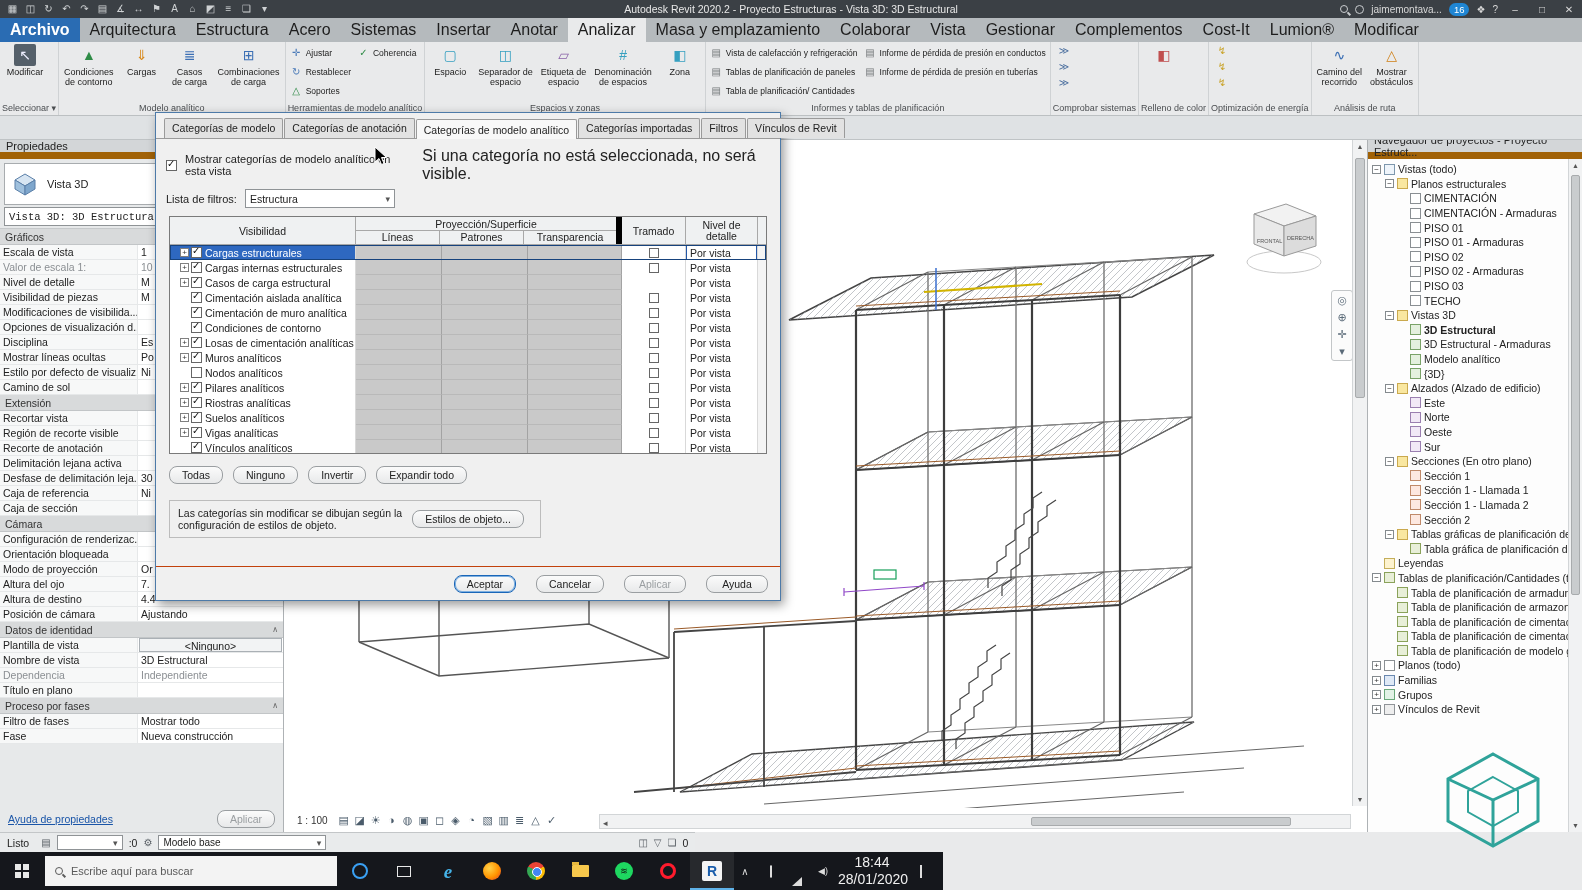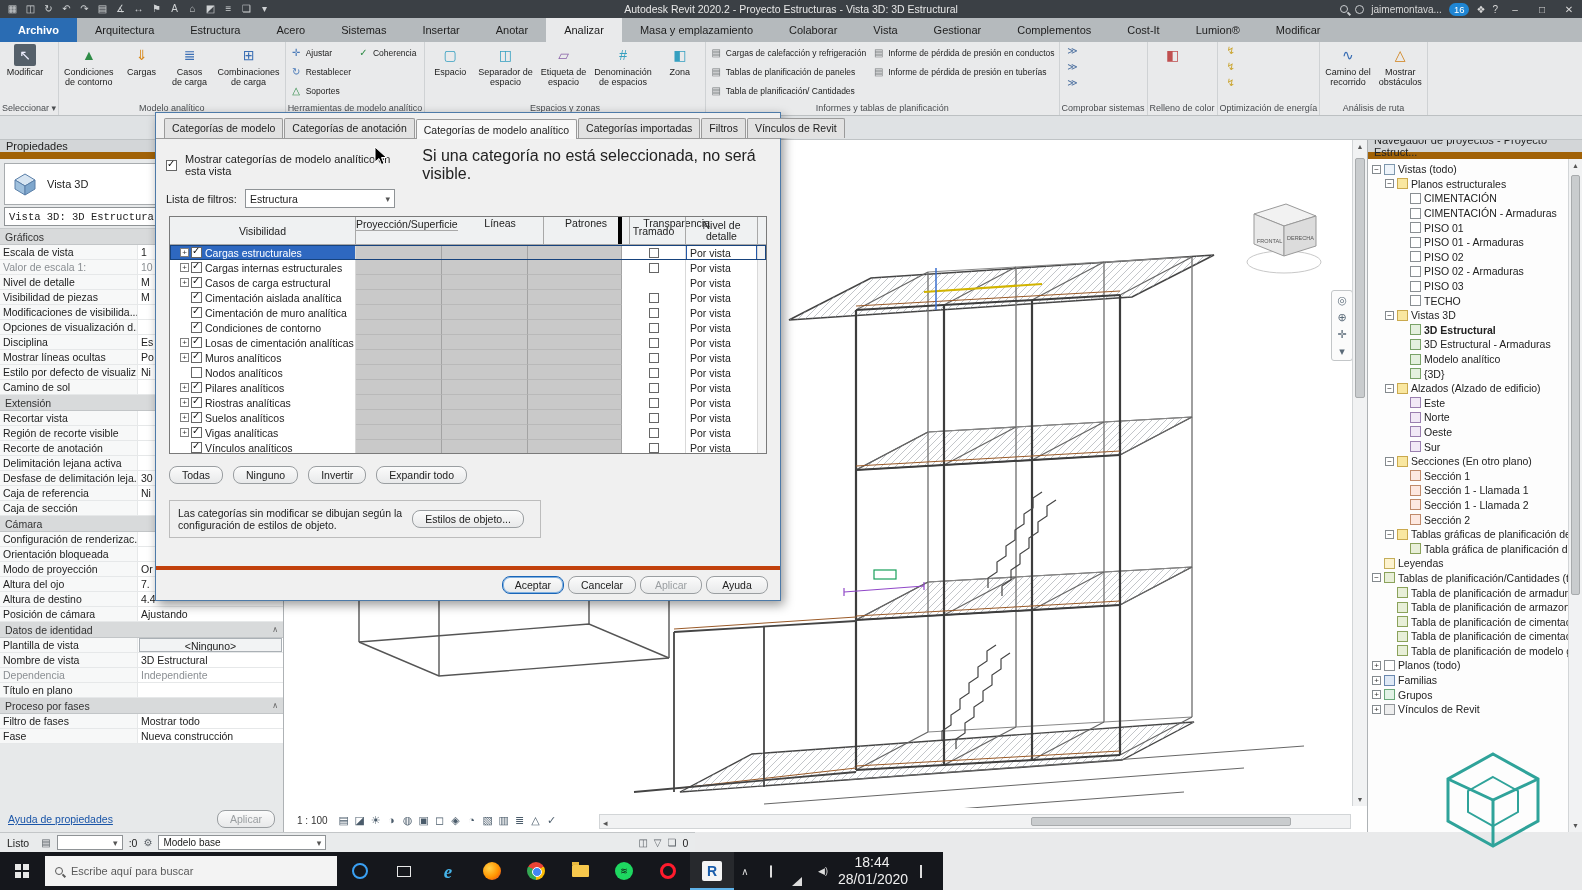--- a/index.html
+++ b/index.html
@@ -12,21 +12,21 @@
   .tb-title{position:absolute;left:50%;transform:translateX(-50%);font-size:10.5px;color:#e8e8e8;white-space:nowrap;}
   .tb-right{margin-left:auto;display:flex;align-items:center;gap:7px;padding-right:3px;font-size:10px;}
   .mag{width:8px;height:8px;border:1.5px solid #c9cccf;border-radius:50%;position:relative;display:inline-block;}
   .mag::after{content:"";position:absolute;width:1.5px;height:4px;background:#c9cccf;left:7px;top:6px;transform:rotate(-45deg);}
   .user-ic{width:9px;height:9px;border:1px solid #c9cccf;border-radius:50%;display:inline-block;}
   .badge{background:#1f86d4;color:#fff;border-radius:8px;padding:0 5px;height:13px;line-height:13px;font-size:9.5px;}
   .winbtn{width:20px;text-align:center;font-size:10px;color:#d8d8d8;}
   .wb-min::after{content:"–";}.wb-max::after{content:"□";}.wb-close::after{content:"✕";}
   
   .tabrow{position:absolute;top:18px;left:0;right:0;height:24px;background:#b5babd;display:flex;align-items:stretch;z-index:19;}
-  .rtab{padding:0 18px;display:flex;align-items:center;font-size:11px;color:#1d1d1d;white-space:nowrap;}
+  .rtab{padding:0 10px;display:flex;align-items:center;font-size:16px;color:#1d1d1d;white-space:nowrap;}
   .rtab.active{background:#e9eaeb;}
   .rtab.archivo{background:#2a6cb3;color:#fff;font-weight:bold;}
   
   .ribbon{position:absolute;top:42px;left:0;right:0;height:74px;background:#e9eaeb;border-bottom:1px solid #bcc0c2;display:flex;z-index:18;overflow:hidden;}
   .rgroup{display:flex;flex-direction:column;border-right:1px solid #cfd2d4;padding:1px 2px 0;}
   .rgc{flex:1;display:flex;align-items:flex-start;gap:2px;}
   .rgl{height:13px;font-size:9px;color:#4a4d50;text-align:center;line-height:13px;white-space:nowrap;}
   .bigbtn{min-width:46px;padding:1px 3px;display:flex;flex-direction:column;align-items:center;font-size:9px;line-height:10px;text-align:center;white-space:pre-line;color:#222;}
   .bicon{width:22px;height:22px;margin-bottom:1px;border-radius:2px;display:flex;align-items:center;justify-content:center;font-size:14px;}
   .smcol{display:flex;flex-direction:column;}
@@ -163,42 +163,42 @@
   .filter-combo{width:150px;}
   .cb{width:11px;height:11px;border:1px solid #666;background:#fff;display:inline-block;position:relative;flex:none;}
   .cb.checked::after{content:"✓";position:absolute;left:0px;top:-3px;font-size:10px;color:#111;}
   .cb.none{visibility:hidden;}
   .exp{width:9px;height:9px;border:1px solid #808080;background:#fff;font-size:8px;line-height:7px;text-align:center;display:inline-block;flex:none;margin:0 2px;color:#333;}
   .exp.plus::after{content:"+";}
   .exp.none{visibility:hidden;}
   .vg-table{margin:0 13px;border:1px solid #7a7a7a;background:#fff;height:238px;overflow:hidden;}
   .vg-head{display:flex;height:28px;background:#eff1f2;border-bottom:1px solid #a8a8a8;font-size:10.5px;}
   .hv{width:186px;border-right:1px solid #a8a8a8;display:flex;align-items:center;justify-content:center;}
-  .hps{width:266px;border-right:4px solid #000000;display:flex;flex-direction:row;}
+  .hps{width:266px;border-right:6px solid #000000;display:flex;flex-direction:column;}
   .hps-t{height:14px;text-align:center;border-bottom:1px solid #a8a8a8;line-height:14px;}
   .hps-s{flex:1;display:flex;}
   .hps-s span{text-align:center;line-height:13px;border-right:1px solid #a8a8a8;}
   .hps-s span:nth-child(1){width:86px;}.hps-s span:nth-child(2){width:86px;}.hps-s span:nth-child(3){width:94px;border-right:none;}
   .hh{width:64px;border-right:1px solid #a8a8a8;display:flex;align-items:center;justify-content:center;}
   .hd{width:72px;border-right:1px solid #a8a8a8;display:flex;align-items:center;justify-content:center;white-space:pre-line;text-align:center;line-height:11px;}
   .hfill{flex:1;background:#eff1f2;}
   .vg-row{display:grid;grid-template-columns:186px 86px 86px 94px 64px 72px 1fr;height:15px;font-size:10.5px;align-items:stretch;}
   .c-vis{display:flex;align-items:center;padding-left:8px;border-right:1px solid #d9d9d9;overflow:hidden;white-space:nowrap;}
   .c-ovr{background:#c9c9c9;border-right:1px solid #a3a3a3;border-bottom:1px solid #b9b9b9;}
   .c-half{display:flex;align-items:center;justify-content:center;border-right:1px solid #d9d9d9;}
   .c-half .cb{width:10px;height:10px;}
   .c-det{display:flex;align-items:center;padding-left:4px;border-right:1px solid #d9d9d9;}
   .c-fill{background:#f4f4f4;}
   .vg-row.selected{outline:1px solid #17437d;outline-offset:-1px;}
   .vg-row.selected .c-vis{background:#2e68c0;color:#fff;}
   .vg-row.selected .c-vis .cb.checked::after{color:#111;}
   .vg-row.selected .c-det{box-shadow:inset 0 0 0 1px #2458a8;}
   .dlg-btnrow{display:flex;gap:10px;margin:12px 13px 0;}
   .dlg-note{display:flex;align-items:center;gap:10px;margin:16px 13px 0;border:1px solid #bcbcbc;width:372px;padding:6px 8px;font-size:10.5px;white-space:pre-line;line-height:12px;}
-  .dlg-footer{position:absolute;left:0;right:0;bottom:0;height:34px;border-top:4px solid #c2410c;display:flex;align-items:center;justify-content:flex-end;gap:4px;padding:0 12px;background:#f0f0f0;}
+  .dlg-footer{position:absolute;left:0;right:0;bottom:0;height:34px;border-top:1px solid #c2410c;display:flex;align-items:center;justify-content:flex-end;gap:20px;padding:0 12px;background:#f0f0f0;}
   .btn.primary{border:1px solid #1a66b8;box-shadow:0 0 0 1px #7fb0e0 inset;}
   .btn.wide{min-width:62px;text-align:center;}
   
   .cursor{position:absolute;left:374px;top:146px;z-index:300;}
   .watermark{position:absolute;left:1440px;top:750px;z-index:60;}
 </style>
 </head>
 <body>
 
 <div class="titlebar">
@@ -353,21 +353,21 @@
         </div>
       </div>
     <div class="rgl">Espacios y zonas</div>
   </div>
   <div class="rgroup">
     <div class="rgc">
       <div class="smcol">
 
           <div class="smallbtn">
             <span class="sicon ic-rep"></span>
-            <span>Cargas de calefacción y refrigeración</span>
+            <span>Vista de calefacción y refrigeración</span>
           </div>
 
           <div class="smallbtn">
             <span class="sicon ic-rep"></span>
             <span>Tablas de planificación de paneles</span>
           </div>
 
           <div class="smallbtn">
             <span class="sicon ic-rep"></span>
             <span>Tabla de planificación/ Cantidades</span>

